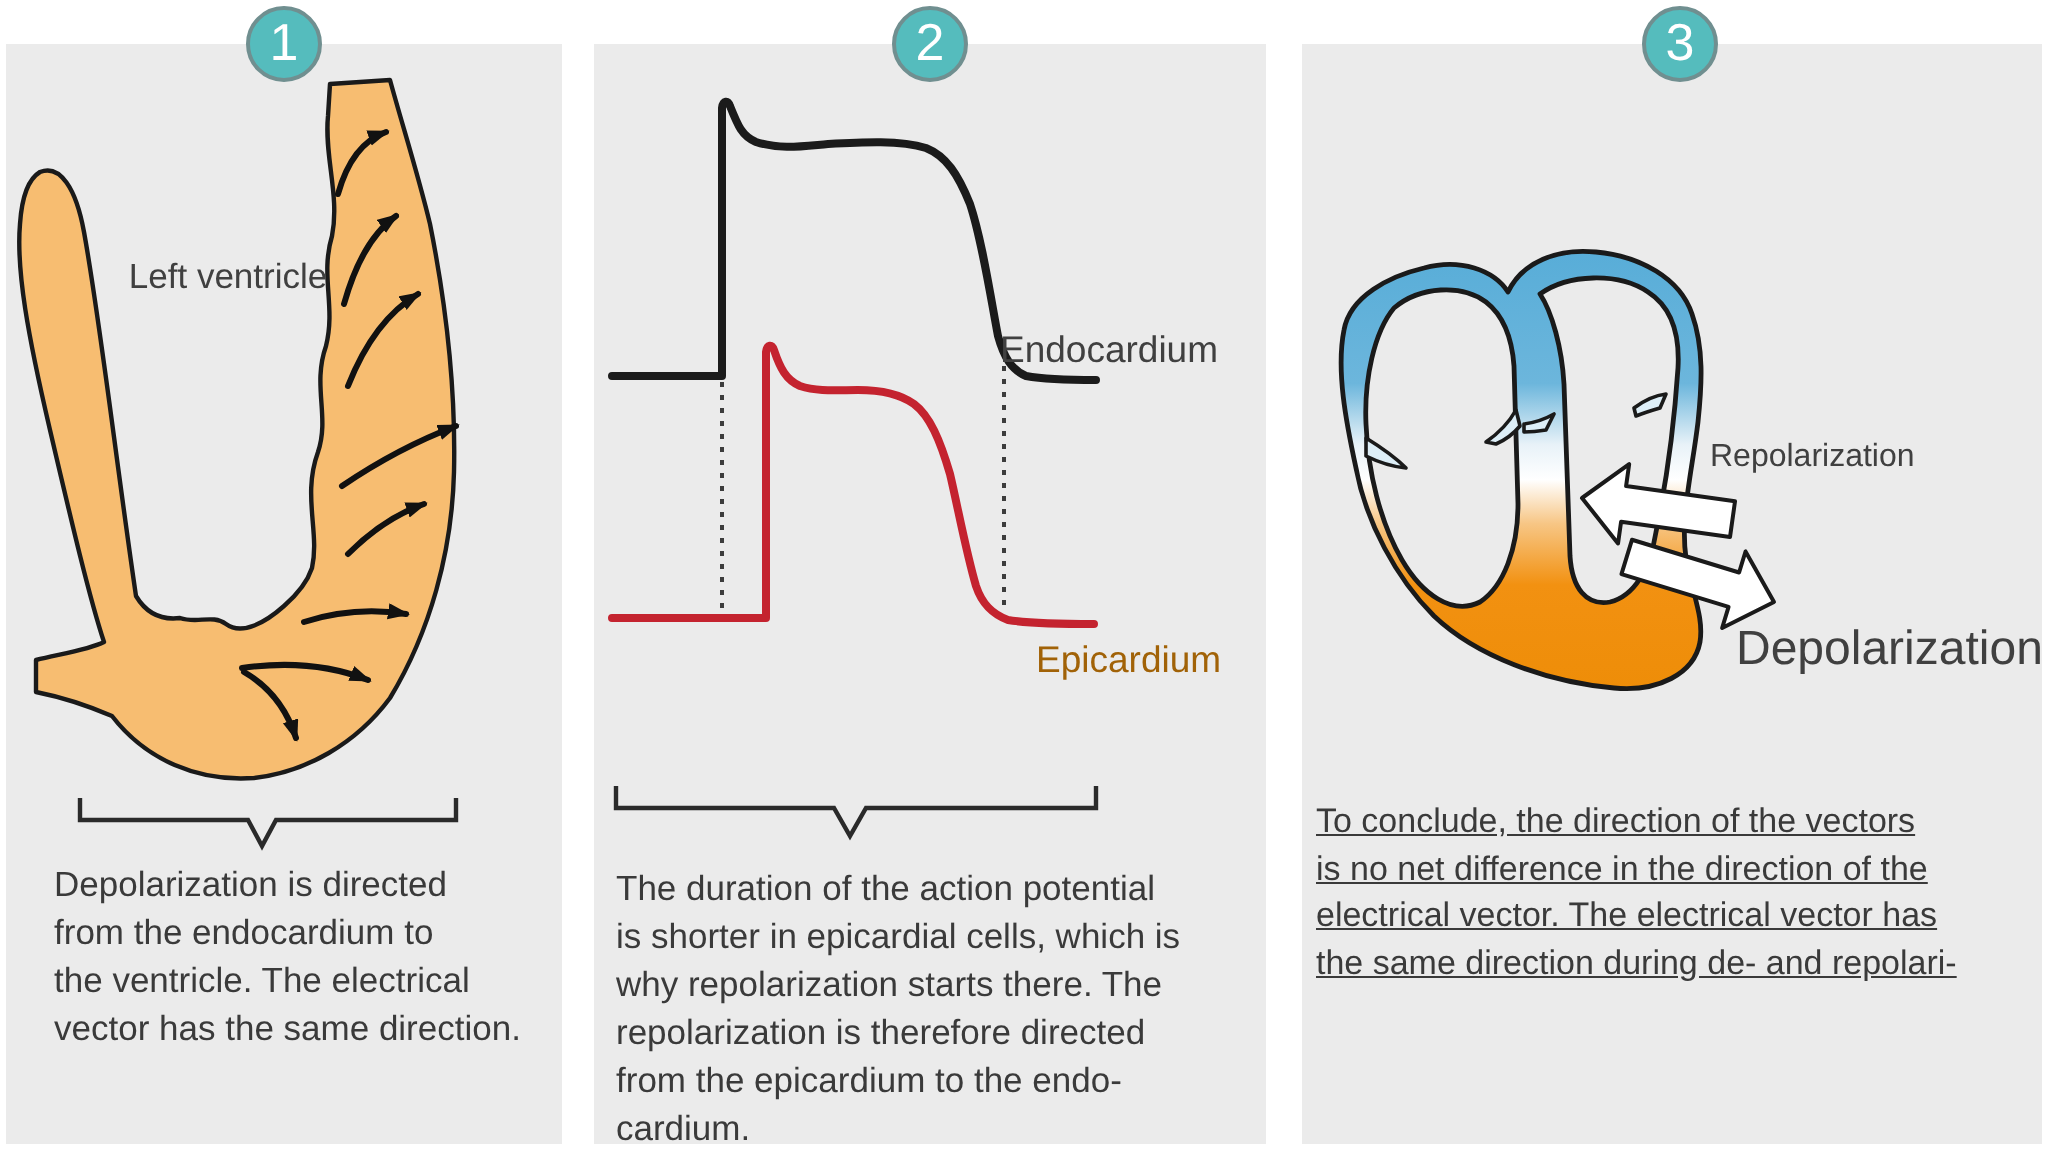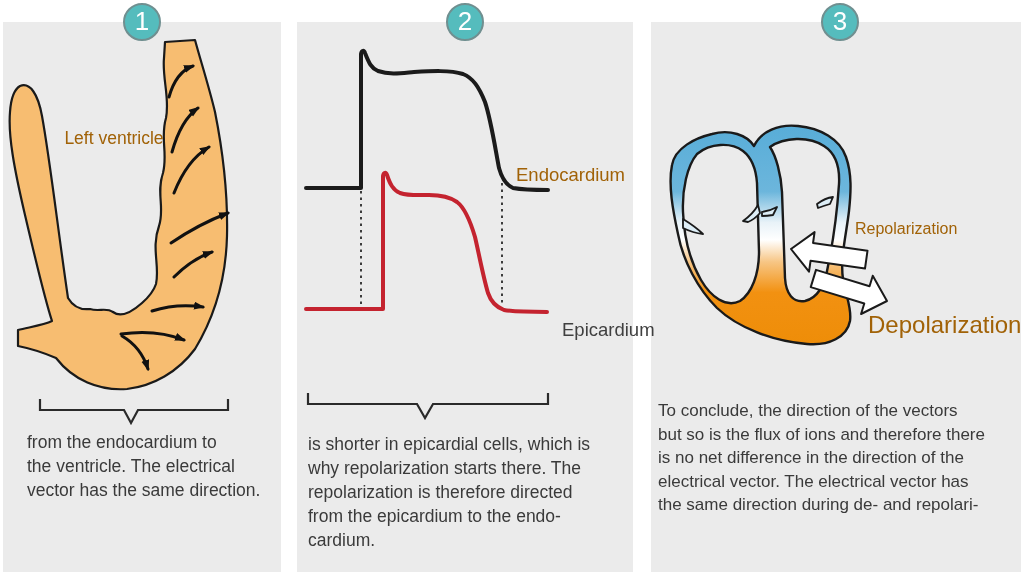--- a/index.html
+++ b/index.html
@@ -6,31 +6,31 @@
   .canvas{position:relative;width:1024px;height:576px;background:#ffffff;overflow:hidden;
           font-family:"Liberation Sans",sans-serif;}
   .panel{position:absolute;top:22px;height:550px;background:#ebebeb;}
   #panel1{left:3px;width:278px;}
   #panel2{left:297px;width:336px;}
   #panel3{left:651px;width:370px;}
   svg.overlay{position:absolute;left:0;top:0;width:1024px;height:576px;}
   .badge{position:absolute;top:3px;width:38px;height:38px;border-radius:50%;
          background:#55bcbd;border:2.5px solid #708f90;box-sizing:border-box;
          color:#ffffff;font-size:26px;line-height:33px;text-align:center;}
-  .dlabel{position:absolute;color:#a16207;font-size:18.5px;white-space:nowrap;}
+  .dlabel{position:absolute;color:#404040;font-size:18.5px;white-space:nowrap;}
   #lv-label{left:64px;top:126px;width:100px;text-align:center;font-size:17.5px;line-height:24px;white-space:normal;}
-  #endo-label{left:516px;top:164px;text-align:right;}
-  #epi-label{left:518px;top:319px;color:#404040;margin-left:44px;}
+  #endo-label{left:500px;top:164px;text-align:right;}
+  #epi-label{left:518px;top:319px;color:#a16207;}
   #repol-label{left:855px;top:220px;font-size:16px;}
   #depol-label{left:868px;top:311px;font-size:24px;}
   .caption{position:absolute;color:#3a3a3a;font-size:17.5px;line-height:24px;}
   .caption div{white-space:nowrap;}
   #cap1{left:27px;top:430px;}
   #cap2{left:308px;top:432px;}
-  #cap3{left:658px;top:399px;font-size:17px;line-height:23.5px;}
+  #cap3{left:658px;top:399px;font-size:17px;line-height:23.5px;text-decoration:underline;}
 </style>
 </head>
 <body>
 
 <div class="canvas">
 
   <div class="panel" id="panel1"></div>
   <div class="panel" id="panel2"></div>
   <div class="panel" id="panel3"></div>
 
@@ -161,32 +161,33 @@
     <span>3</span>
   </div>
 
   <div class="dlabel" id="lv-label">Left ventricle</div>
   <div class="dlabel" id="endo-label">Endocardium</div>
   <div class="dlabel" id="epi-label">Epicardium</div>
   <div class="dlabel" id="repol-label">Repolarization</div>
   <div class="dlabel" id="depol-label">Depolarization</div>
 
   <div class="caption" id="cap1">
+    <div>Depolarization is directed</div>
     <div>from the endocardium to</div>
     <div>the ventricle. The electrical</div>
     <div>vector has the same direction.</div>
   </div>
   <div class="caption" id="cap2">
+    <div>The duration of the action potential</div>
     <div>is shorter in epicardial cells, which is</div>
     <div>why repolarization starts there. The</div>
     <div>repolarization is therefore directed</div>
     <div>from the epicardium to the endo-</div>
     <div>cardium.</div>
   </div>
   <div class="caption" id="cap3">
     <div>To conclude, the direction of the vectors</div>
-    <div>but so is the flux of ions and therefore there</div>
     <div>is no net difference in the direction of the</div>
     <div>electrical vector. The electrical vector has</div>
     <div>the same direction during de- and repolari-</div>
   </div>
 
 </div>
 
 </body></html>

